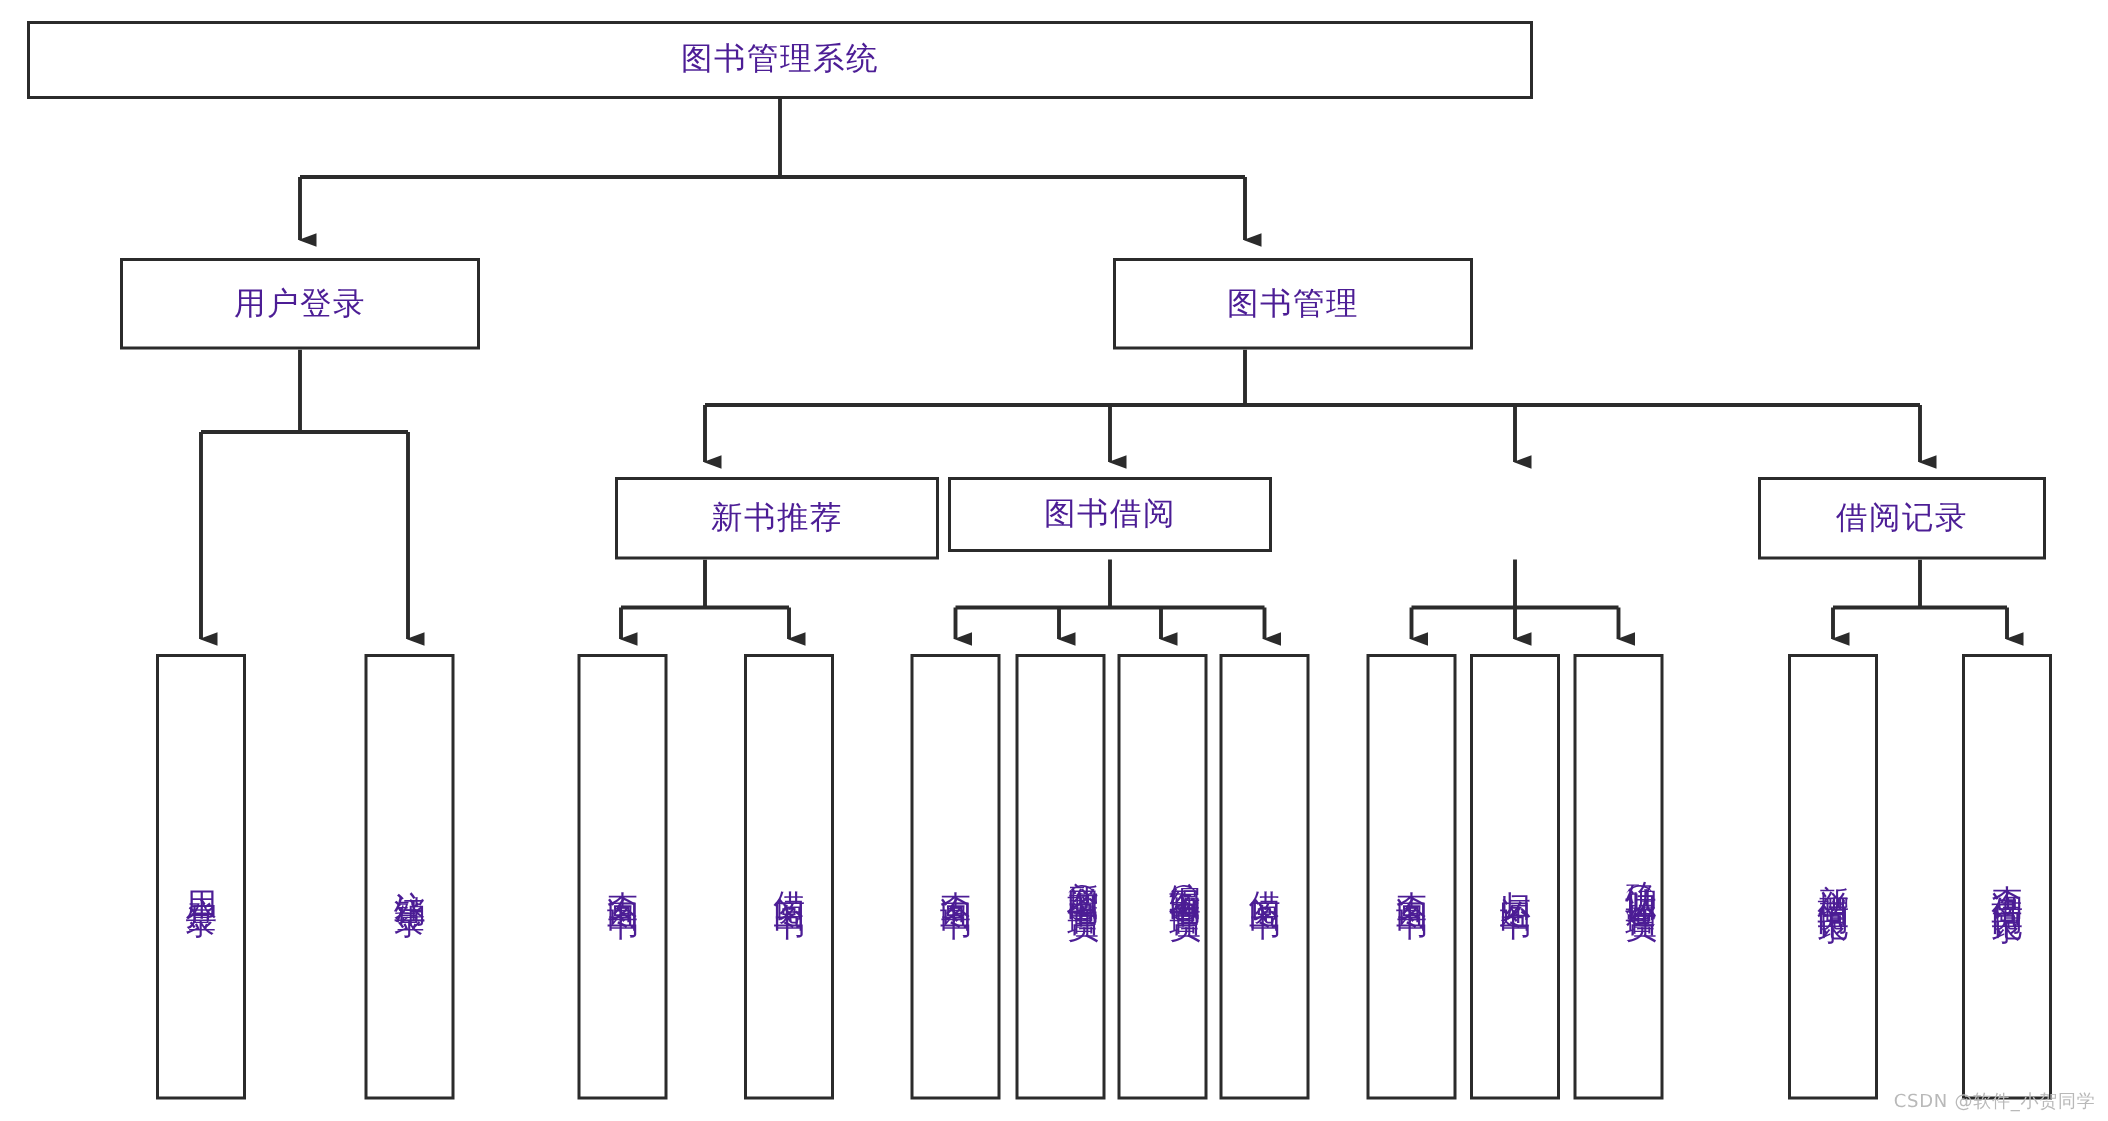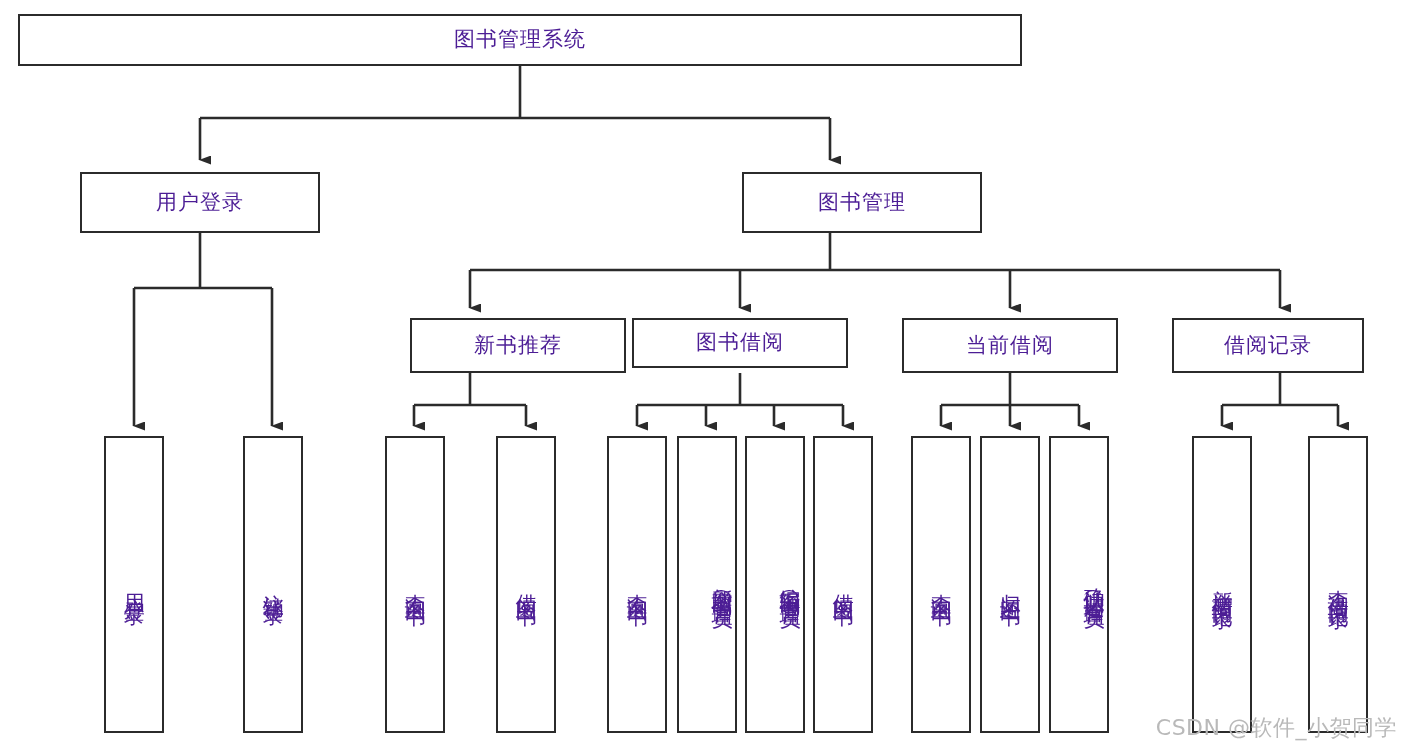--- a/index.html
+++ b/index.html
@@ -56,21 +56,21 @@
     letter-spacing: 3px;
   }
   .node-label {
     display: block;
     white-space: pre-line;
   }
   .watermark {
     position: absolute;
     right: 8px;
     bottom: 4px;
-    font-size: 22px;
+    font-size: 12px;
     color: #b9b9b9;
     letter-spacing: 0.5px;
     white-space: nowrap;
   }
 </style>
 </head>
 <body>
 
 <div id="canvas">
 
@@ -137,23 +137,20 @@
   <div class="node horiz" style="left:710px; top:172px; width:240px; height:61px;margin-left:32px;">
     <span class="node-label">图书管理</span>
   </div>
 
   <div class="node horiz" style="left:362px; top:318px; width:216px; height:55px;margin-left:48px;">
     <span class="node-label">新书推荐</span>
   </div>
   <div class="node horiz" style="left:632px; top:318px; width:216px; height:50px;">
     <span class="node-label">图书借阅</span>
   </div>
-  <div class="node horiz" style="left:902px; top:318px; width:216px; height:55px;">
-    <span class="node-label">当前借阅</span>
-  </div>
   <div class="node horiz" style="left:1172px; top:318px; width:192px; height:55px;">
     <span class="node-label">借阅记录</span>
   </div>
 
   <div class="node vert" style="left:104px; top:436px; width:60px; height:297px; align-items:center;">
     <span class="node-label">用户登录</span>
   </div>
   <div class="node vert" style="left:243px; top:436px; width:60px; height:297px; align-items:center;">
     <span class="node-label">注销登录</span>
   </div>

